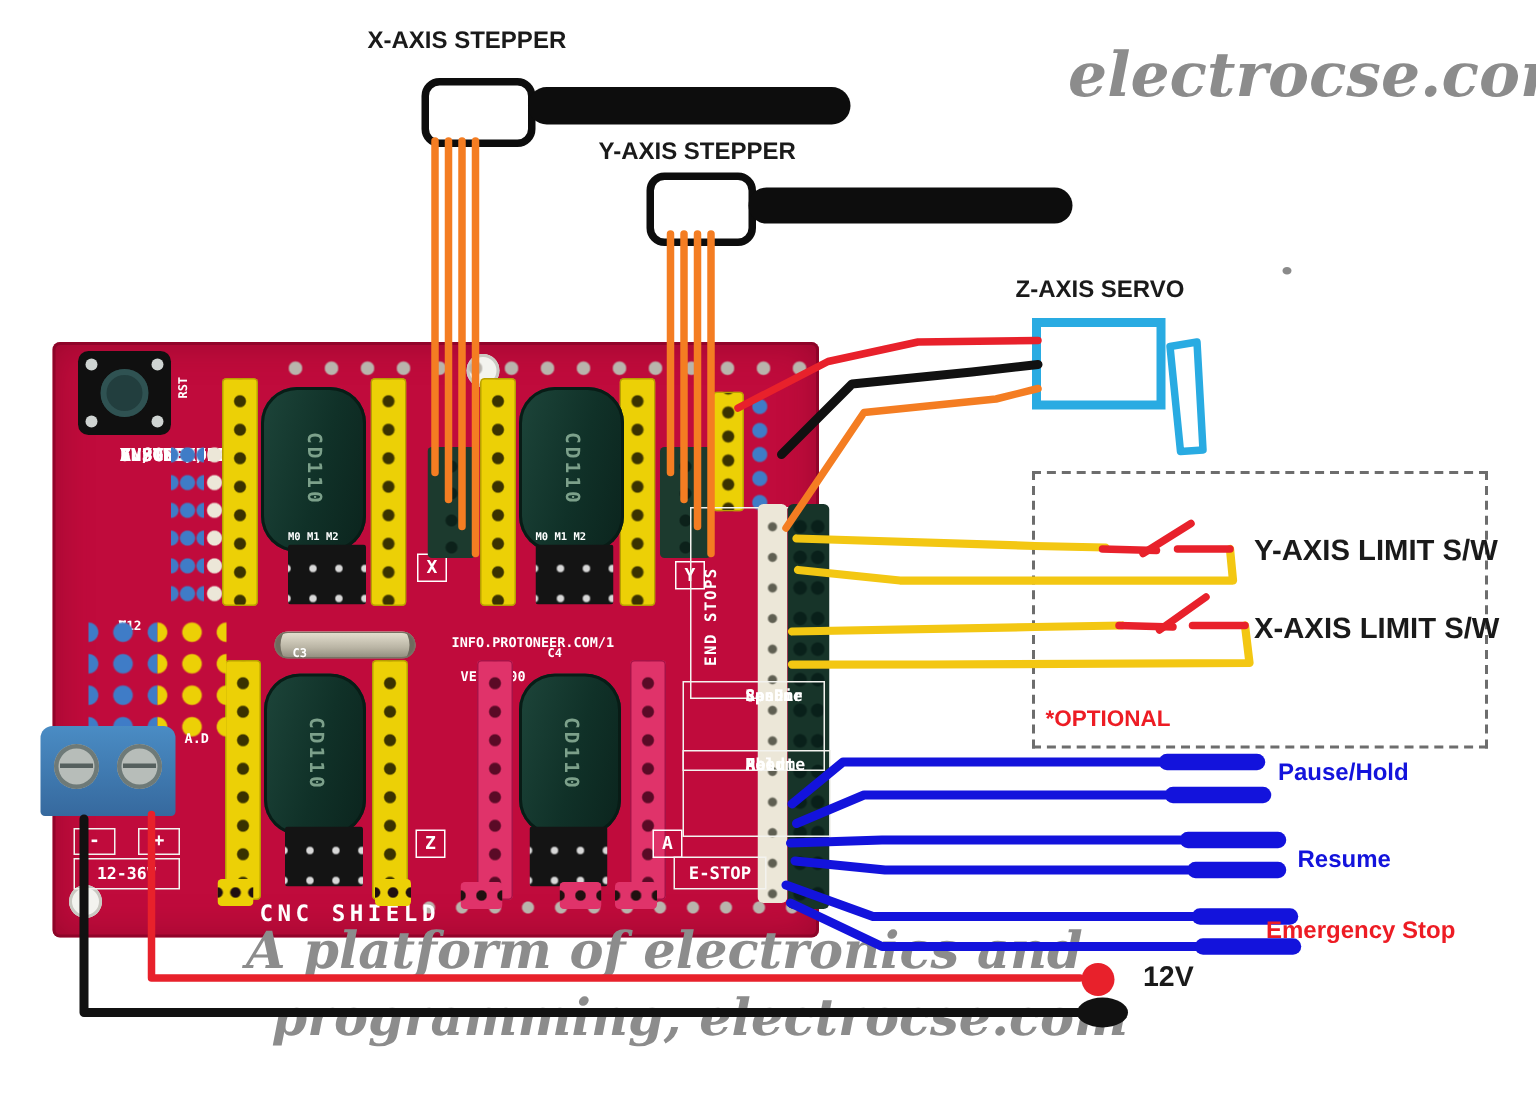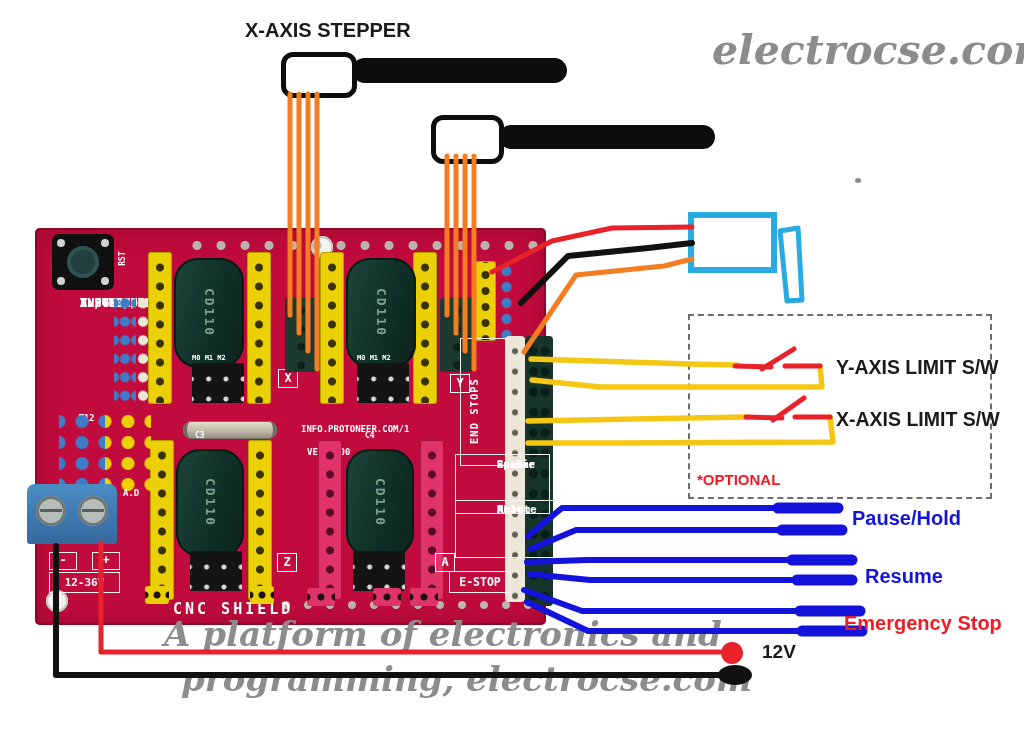--- a/index.html
+++ b/index.html
@@ -1,19 +1,19 @@
 <!DOCTYPE html>
 <html style="--wire-orange: #f47d22; --wire-blue: #1313dc; --wire-red: #e8212b; --wire-yellow: #f3c713; --wire-black: #111111; --servo-blue: #29abe2; --label-red: #ed1c24; --board-red: #c00b3c; --header-yellow: #ecd006; --header-pink: #e0336a; --pin-blue: #3f7cc7; --pin-cream: #ece7d8; --strip-green: #173429; --terminal-blue: #3d7cb8; --watermark-gray: #8c8c8c;"><head>
 <meta charset="utf-8">
 <style>
   html,body{margin:0;padding:0;background:#fff;}
   #stage{position:relative;width:1024px;height:741px;background:#ffffff;overflow:hidden;
          font-family:"Liberation Sans",sans-serif;}
   
-  .lbl{position:absolute;color:#1a1a1a;font-weight:600;font-size:20px;white-space:nowrap;z-index:6;}
+  .lbl{position:absolute;color:#1a1a1a;font-weight:600;font-size:16px;white-space:nowrap;z-index:6;}
   .lbl.blue{color:var(--wire-blue,#1313dc);font-weight:700;text-align:center;}
   .lbl.red{color:var(--label-red,#ed1c24);font-weight:700;}
   .lbl.sm{font-size:15px;}
   
   .wm{position:absolute;color:var(--watermark-gray,#8c8c8c);font-family:"DejaVu Serif",serif;
       font-style:italic;font-weight:700;white-space:nowrap;z-index:2;}
   
   .motorbody{position:absolute;background:#fff;border:5px solid #0d0d0d;border-radius:12px;z-index:3;}
   .shaft{position:absolute;background:#0d0d0d;border-radius:13px;z-index:3;}
   .servo{position:absolute;background:#fff;border:6px solid var(--servo-blue,#29abe2);z-index:4;}
@@ -85,23 +85,25 @@
 
   <div class="wm" style="left:712px;top:26px;font-size:41px;">electrocse.com</div>
   <div class="wm" style="left:164px;top:614px;font-size:34px;font-weight:600;">A platform of electronics and</div>
   <div class="wm" style="left:181px;top:659px;font-size:34px;font-weight:600;">programming, electrocse.com</div>
   <div class="speck" style="left:855px;top:178px;"></div>
 
   <div class="lbl" style="left:245px;top:19px;">X-AXIS STEPPER</div>
   <div class="motorbody" style="left:281px;top:52px;width:66px;height:36px;"></div>
   <div class="shaft" style="left:352px;top:58px;width:215px;height:25px;"></div>
 
+  <div class="lbl" style="left:399px;top:93px;">Y-AXIS STEPPER</div>
   <div class="motorbody" style="left:431px;top:115px;width:63px;height:39px;"></div>
   <div class="shaft" style="left:499px;top:125px;width:216px;height:24px;"></div>
 
+  <div class="lbl" style="left:677px;top:185px;">Z-AXIS SERVO</div>
   <div class="servo" style="left:688px;top:212px;width:77px;height:49px;"></div>
 
   <div class="dashedbox" style="left:688px;top:314px;width:300px;height:181px;"></div>
   <div class="lbl" style="left:836px;top:356px;font-size:19.5px;">Y-AXIS LIMIT S/W</div>
   <div class="lbl" style="left:836px;top:408px;font-size:19.5px;">X-AXIS LIMIT S/W</div>
   <div class="lbl red sm" style="left:697px;top:471px;">*OPTIONAL</div>
 
   <div class="lbl blue" style="left:852px;top:507px;">Pause/Hold</div>
   <div class="lbl blue" style="left:865px;top:565px;">Resume</div>
   <div class="lbl red" style="left:844px;top:612px;">Emergency Stop</div>

